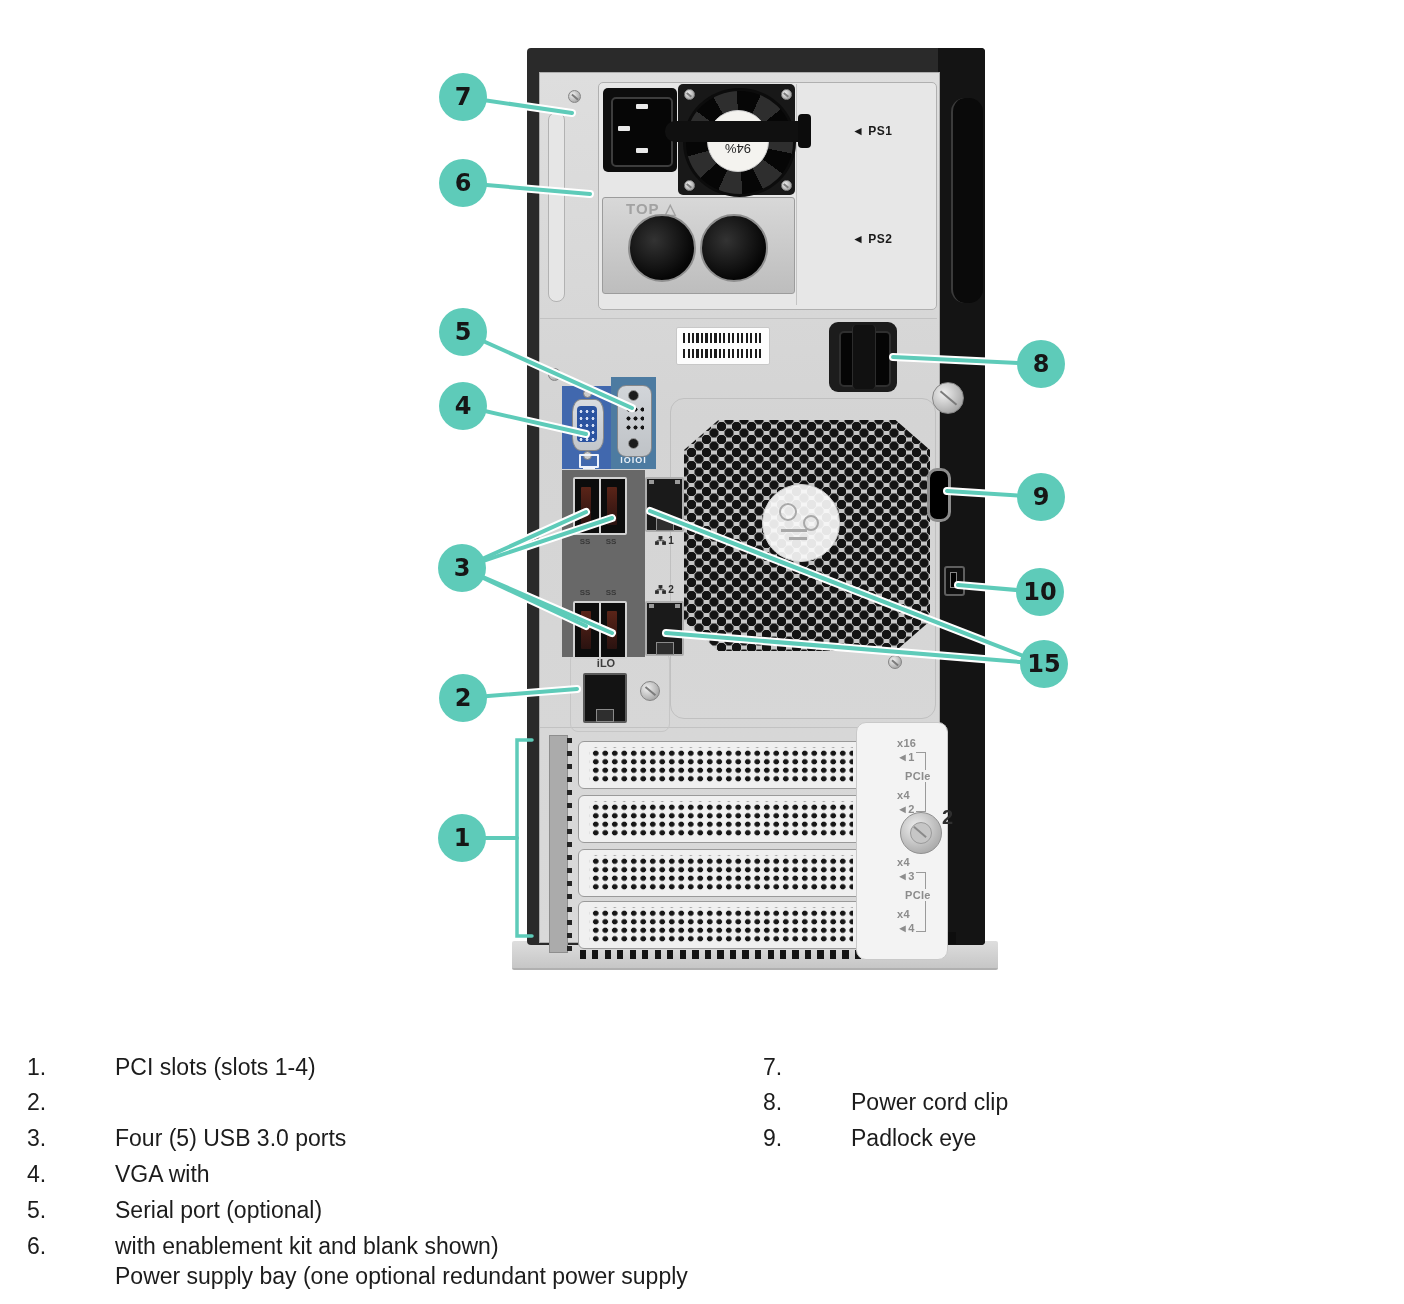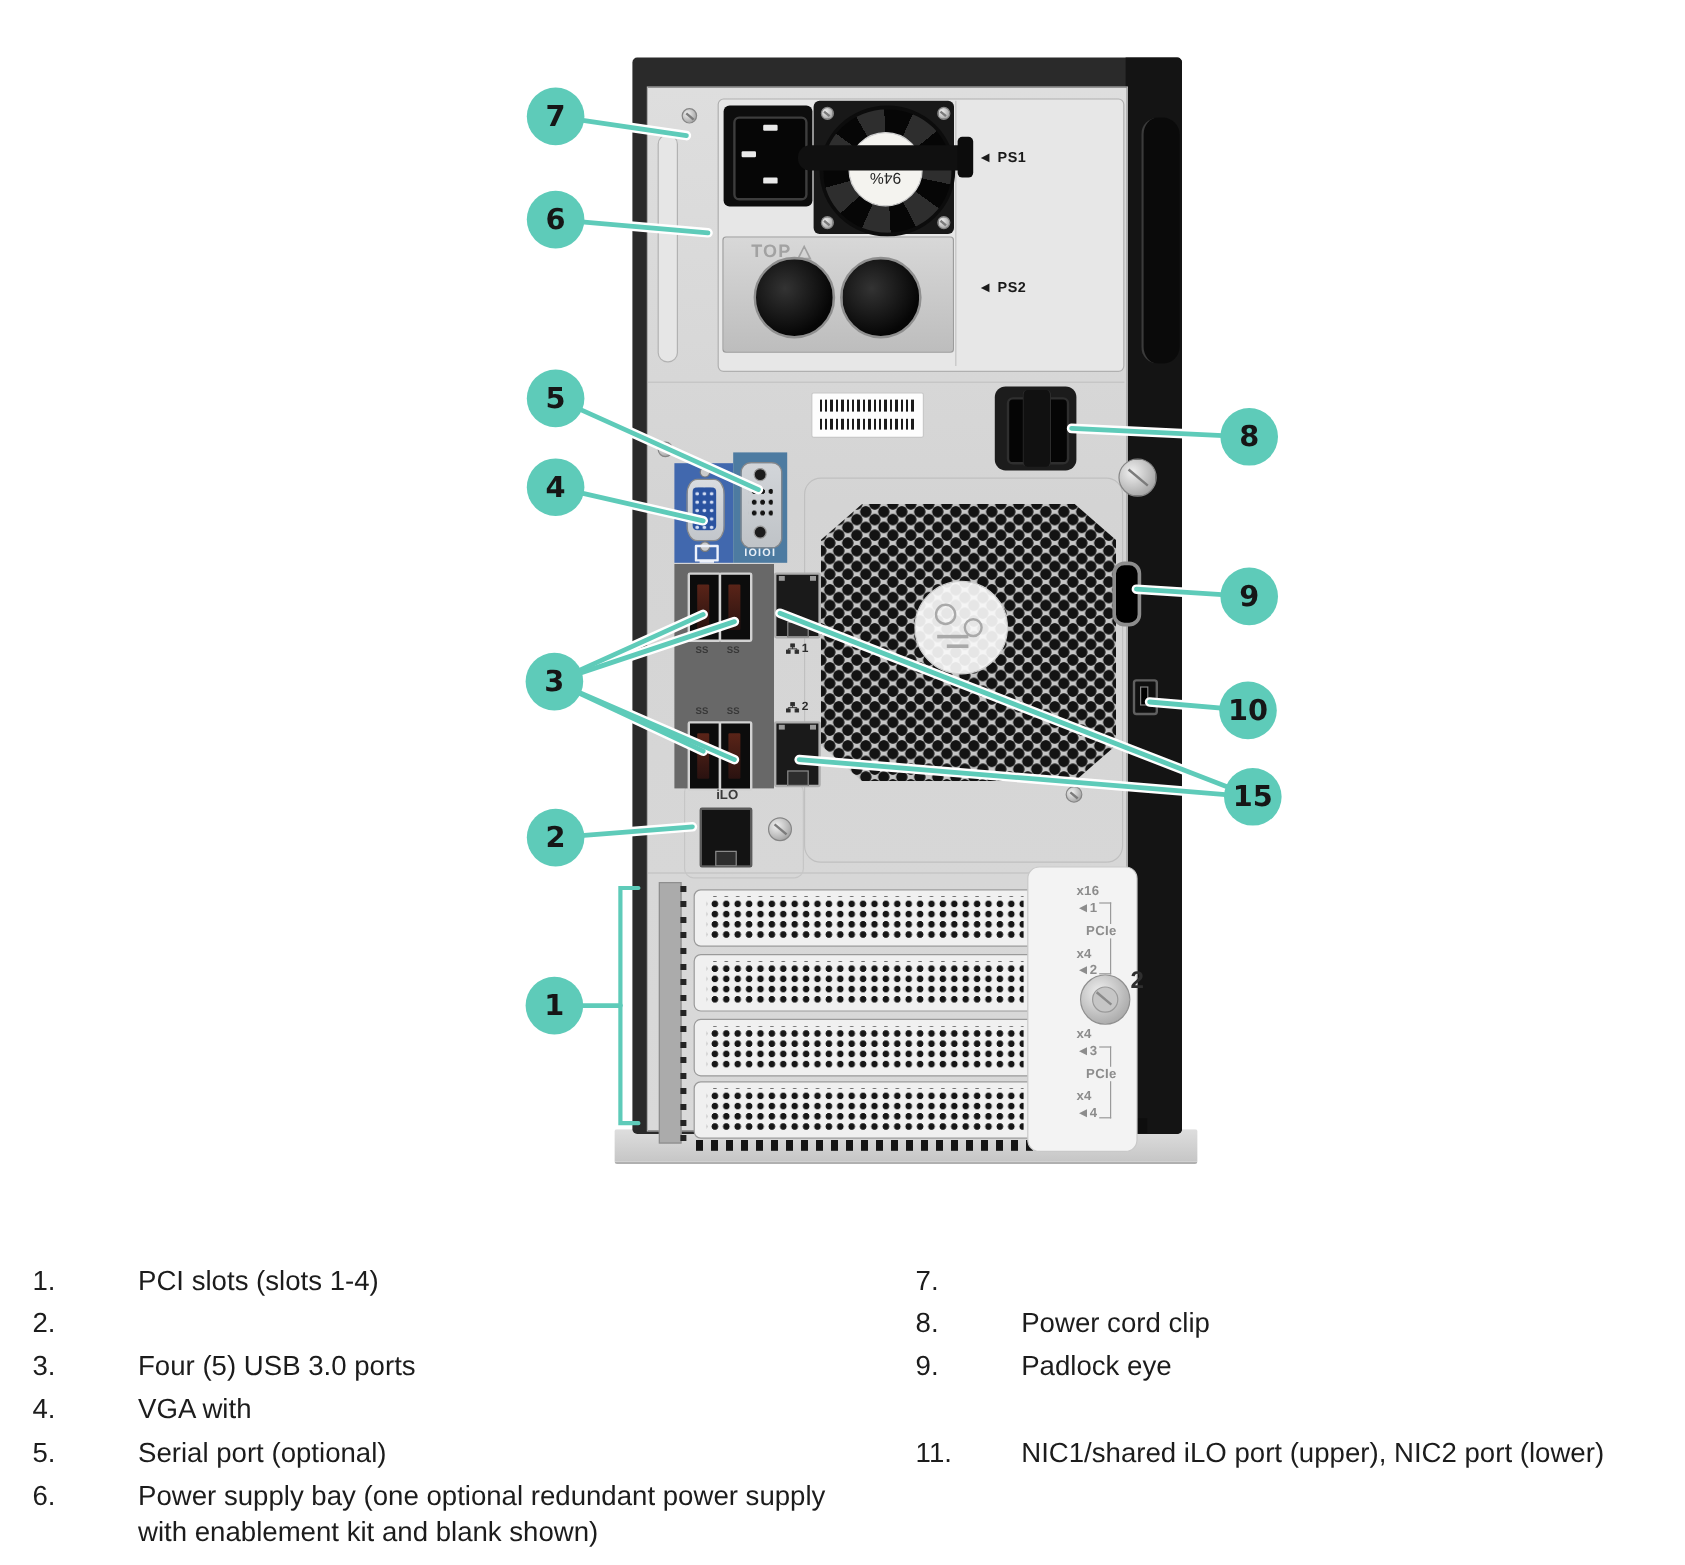--- a/index.html
+++ b/index.html
@@ -30,21 +30,21 @@
   .pin{background:#e9e9e9;border-radius:1px;}
   .psu-fan-box{left:678px;top:84px;width:117px;height:111px;background:#181818;border-radius:5px;}
   .psu-fan{left:683px;top:88px;width:107px;height:103px;border-radius:50%;border:3px solid #0c0c0c;
     background:repeating-conic-gradient(#060606 0 24deg,#2e2e2e 24deg 51deg);}
   .psu-fan-sticker{left:707px;top:110px;width:60px;height:60px;border-radius:50%;
     background:#f4f3ef;border:1px solid #cfcfcf;display:flex;flex-direction:column;
     align-items:center;justify-content:center;transform:rotate(180deg);
     font-size:13px;color:#262626;line-height:15px;}
   .handle-bar{left:665px;top:121px;width:143px;height:21px;background:#101010;border-radius:10px;}
   .handle-nub{left:798px;top:114px;width:13px;height:34px;background:#0c0c0c;border-radius:4px;}
-  .ps-label{font-size:12px;font-weight:bold;color:#1a1a1a;letter-spacing:.5px;}
+  .ps-label{font-size:12px;font-weight:bold;color:#1a1a1a;letter-spacing:.5px;margin-left:37px;}
   .psu-blank{left:602px;top:197px;width:191px;height:95px;
     background:linear-gradient(180deg,#d8d8d8,#bdbdbd);border:1px solid #9c9c9c;border-radius:3px;}
   .blank-top-label{left:626px;top:200px;font-size:15px;font-weight:bold;color:#a2a2a2;letter-spacing:1px;}
   .blank-hole{width:64px;height:64px;border-radius:50%;
     background:radial-gradient(circle at 38% 38%,#333,#060606 70%);border:2px solid #8f8f8f;}
   .bay-seam{left:796px;top:84px;width:1px;height:221px;background:#c4c4c4;}
   
   .barcode-sticker{left:676px;top:327px;width:92px;height:36px;background:#fdfdfd;
     border:1px solid #c8c8c8;border-radius:2px;}
   .bc{background:repeating-linear-gradient(90deg,#1b1b1b 0 2px,transparent 2px 4.5px);}
@@ -385,34 +385,30 @@
     <span class="num">4.</span>
     <span class="lbl">VGA with</span>
   </div>
   <div class="legend-row" style="left:27px;top:1195px;">
     <span class="num">5.</span>
     <span class="lbl">Serial port (optional)</span>
   </div>
   <div class="legend-row" style="left:27px;top:1231px;">
     <span class="num">6.</span>
     <span class="lbl">
+      <span style="display:block;">with enablement kit and blank shown)</span>
       <span style="display:block;">Power supply bay (one optional redundant power supply</span>
-      <span style="display:block;">with enablement kit and blank shown)</span>
     </span>
   </div>
 
   <div class="legend-row" style="left:763px;top:1052px;">
     <span class="num">7.</span>
   </div>
   <div class="legend-row" style="left:763px;top:1087px;">
     <span class="num">8.</span>
     <span class="lbl">Power cord clip</span>
   </div>
   <div class="legend-row" style="left:763px;top:1123px;">
     <span class="num">9.</span>
     <span class="lbl">Padlock eye</span>
   </div>
-  <div class="legend-row" style="left:763px;top:1195px;">
-    <span class="num">11.</span>
-    <span class="lbl">NIC1/shared iLO port (upper), NIC2 port (lower)</span>
-  </div>
 
 </div>
 
 </body></html>

